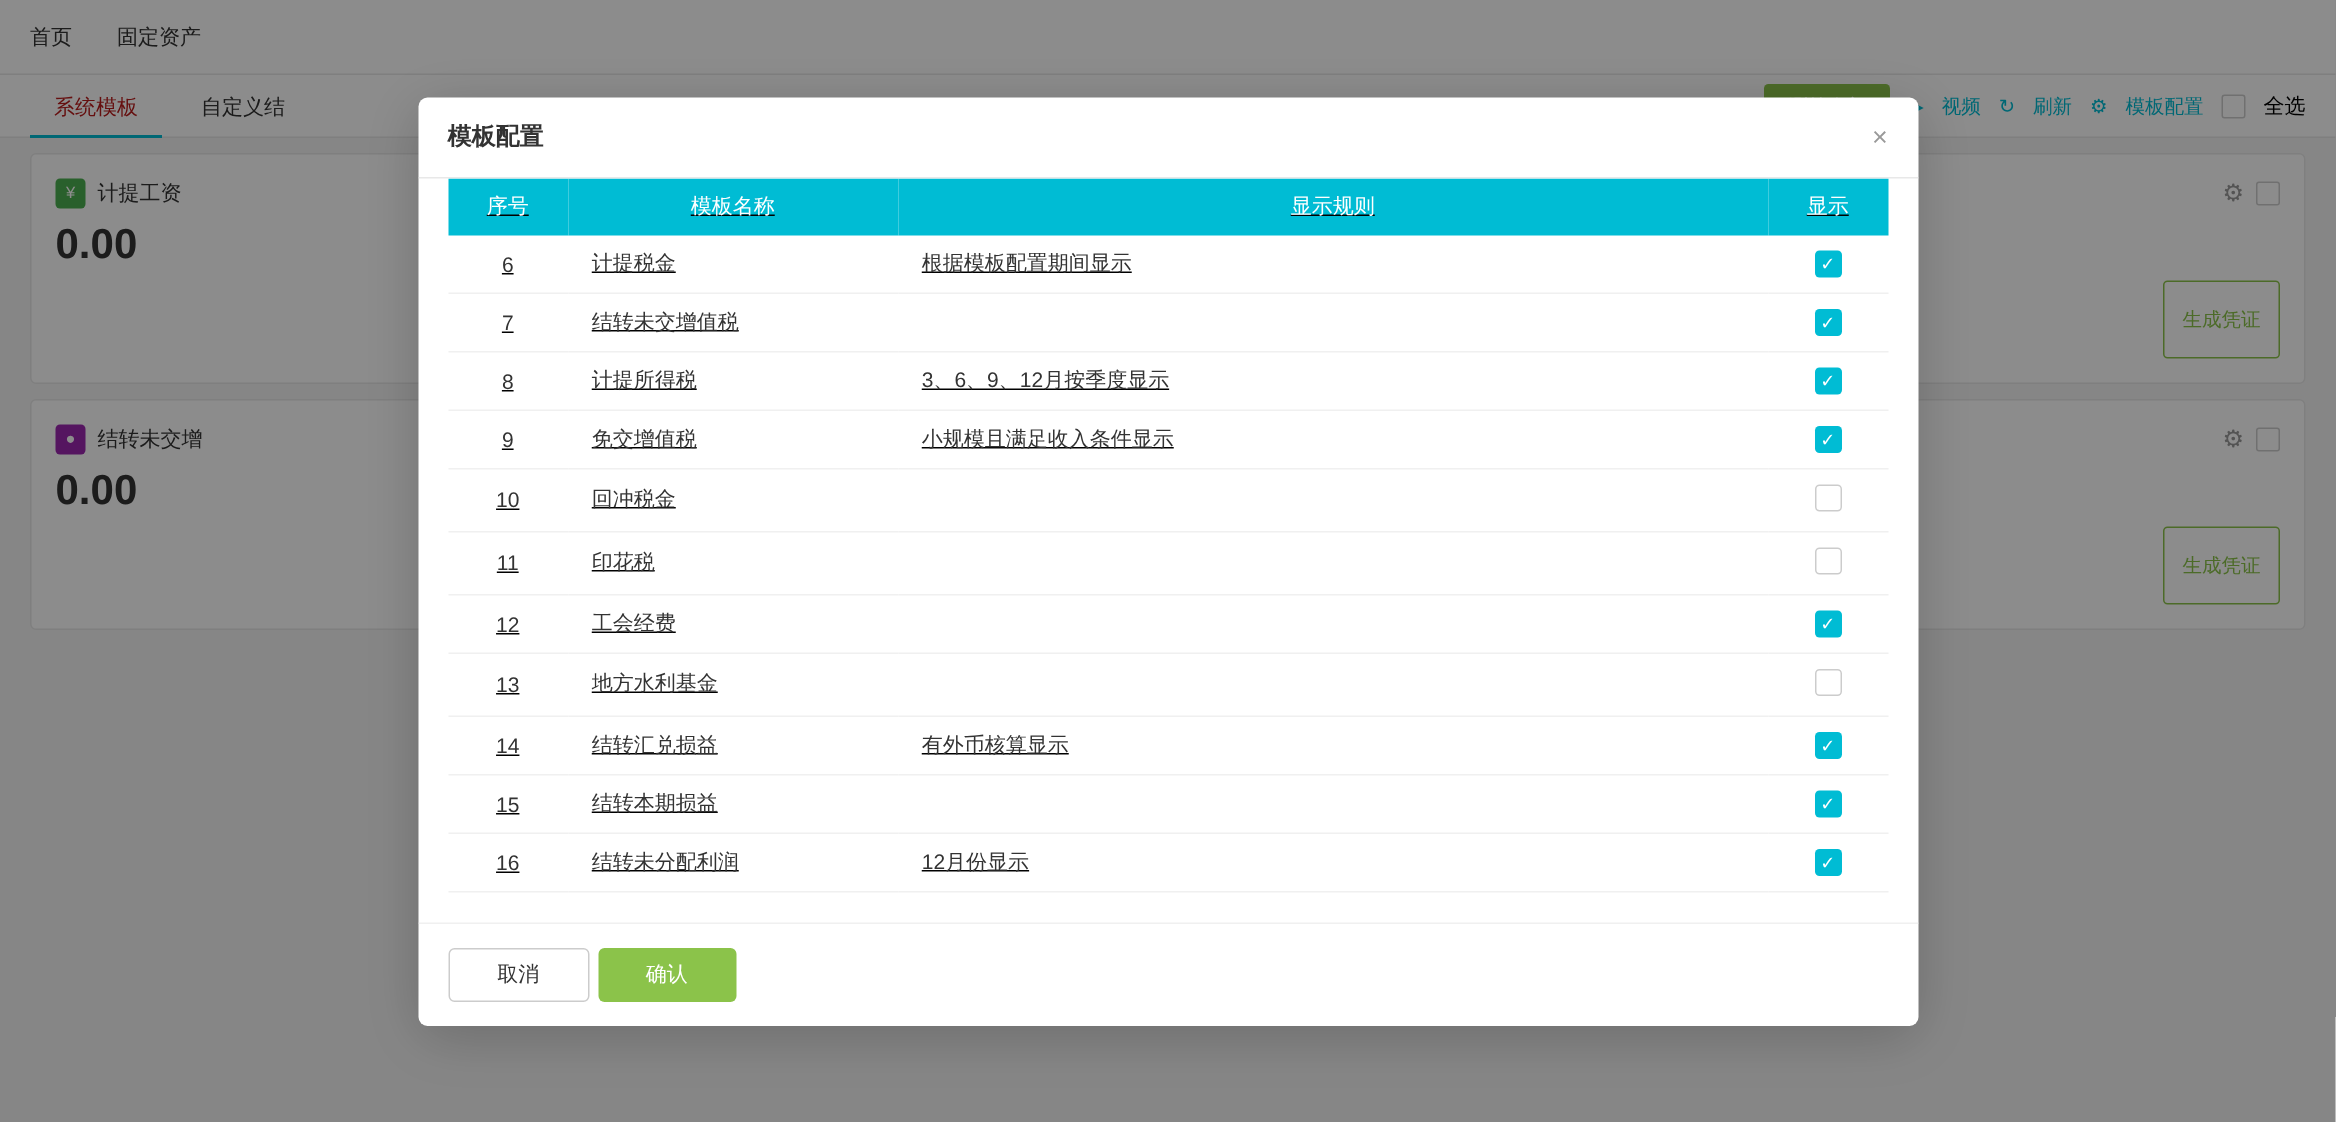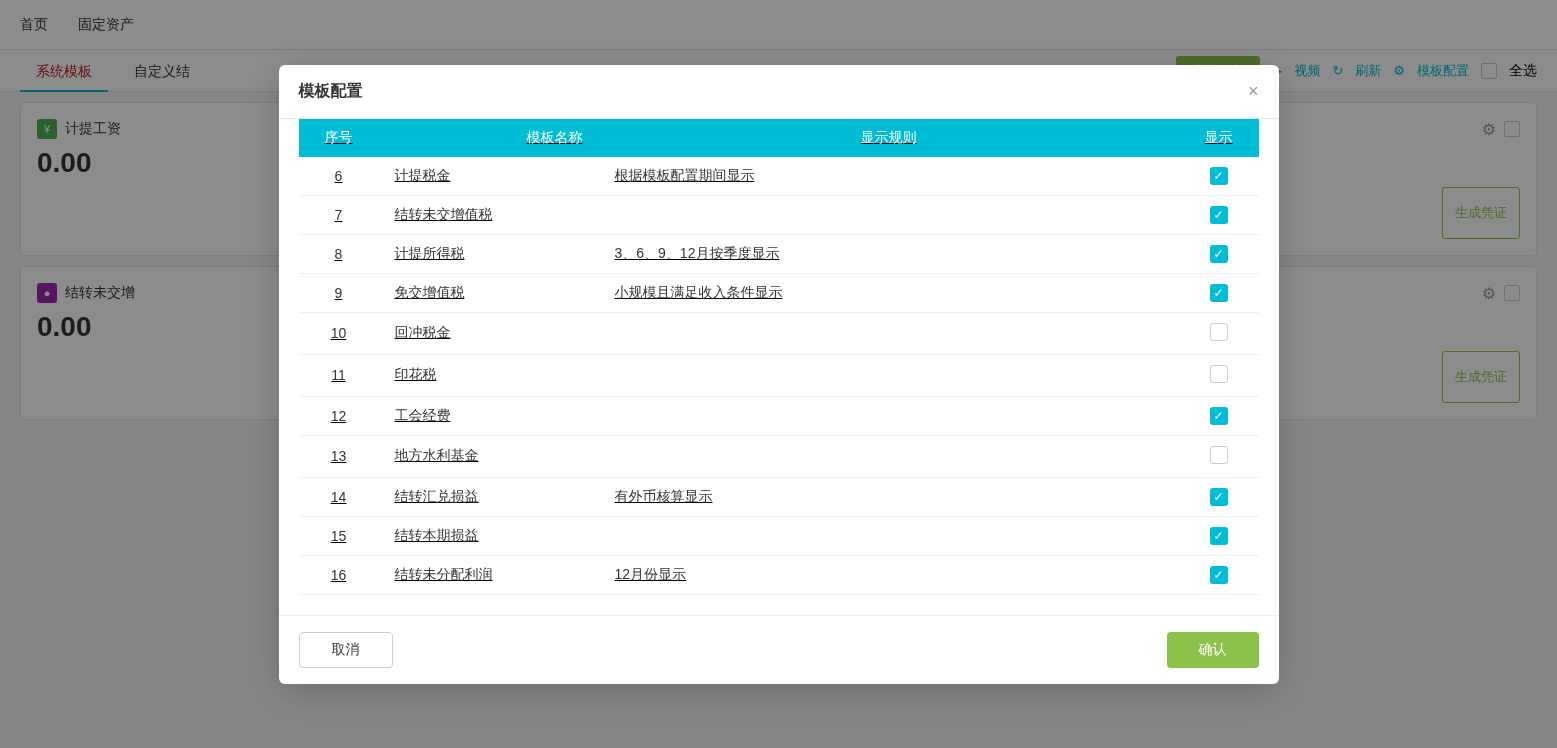--- a/index.html
+++ b/index.html
@@ -182,21 +182,21 @@
     }
     .config-table thead th {
       color: #fff;
       padding: 10px 16px;
       text-align: center;
       font-weight: 500;
       font-size: 14px;
       border: none;
     }
     .config-table thead th:first-child { width: 80px; }
-    .config-table thead th:nth-child(2) { width: 220px; text-align: right; }
+    .config-table thead th:nth-child(2) { width: 220px; }
     .config-table thead th:nth-child(3) { }
     .config-table thead th:last-child { width: 80px; }
 
     .config-table tbody tr {
       border-bottom: 1px solid #f0f0f0;
     }
     .config-table tbody td {
       padding: 10px 16px;
       text-align: center;
       color: #333;
@@ -223,22 +223,22 @@
       border: 1px solid #ccc;
       border-radius: 3px;
       display: inline-block;
       cursor: pointer;
       background: #fff;
     }
 
     
     .dialog-footer {
       display: flex;
-      justify-content: space-between;
-      gap: 32px;
+      justify-content: flex-start;
+      gap: 6px;
       padding: 16px 20px;
       border-top: 1px solid #f0f0f0;
     }
     .btn-cancel {
       padding: 8px 32px;
       border: 1px solid #ccc;
       background: #fff;
       color: #333;
       border-radius: 4px;
       cursor: pointer;

